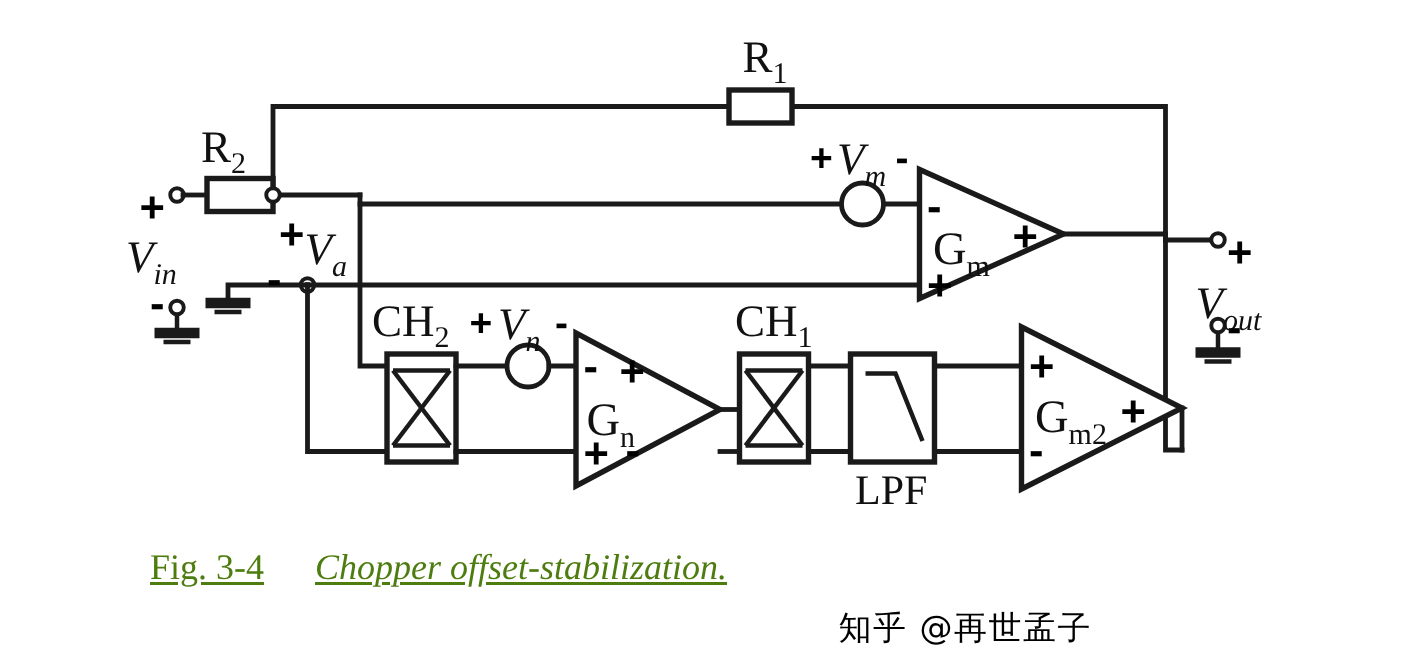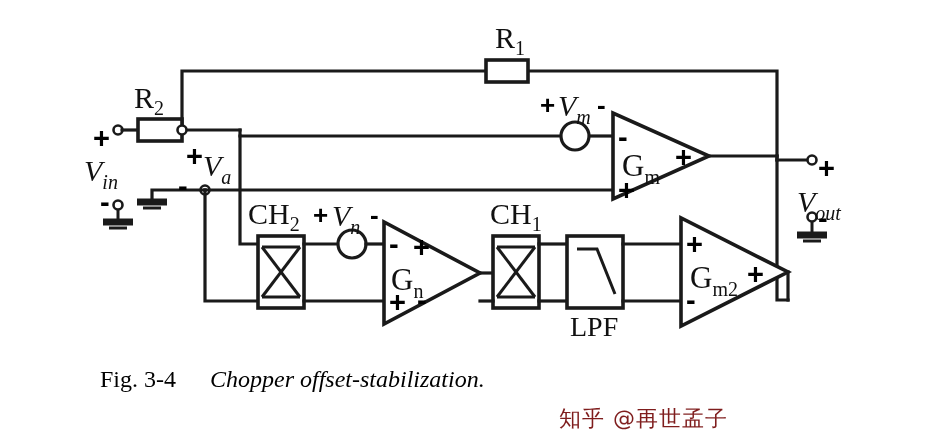--- a/index.html
+++ b/index.html
@@ -26,27 +26,27 @@
   .lbl-g{font-size:31px;}
   .lbl-sub{font-size:20px;}
   .lbl-v{font-size:30px;font-style:italic;}
   .lbl-vsub{font-size:20px;font-style:italic;}
   .sign{font-size:29px;font-family:"Liberation Sans", sans-serif;font-weight:600;}
   .sign-sm{font-size:26px;font-family:"Liberation Sans", sans-serif;font-weight:600;}
   .lbl-lpf{font-size:28px;}
 
   #caption{
     position:absolute;left:100px;top:366px;width:700px;
-    font-size:24px;color:#000000;white-space:nowrap;
+    font-size:24px;color:#4d7c0f;white-space:nowrap;text-decoration:underline;
   }
   #caption .figno{font-family:"Liberation Serif", serif;}
   #caption .captext{font-style:italic;margin-left:34px;}
   #watermark{
     position:absolute;right:22px;bottom:12px;
-    font-size:22px;color:#7f1d1d;
+    font-size:22px;color:#000000;
     font-family:"DejaVu Sans", sans-serif;
     letter-spacing:1px;white-space:nowrap;
   }
 </style>
 </head>
 <body>
 
 <div id="figure-root">
 
   <svg class="schematic" viewBox="0 0 940 446">

